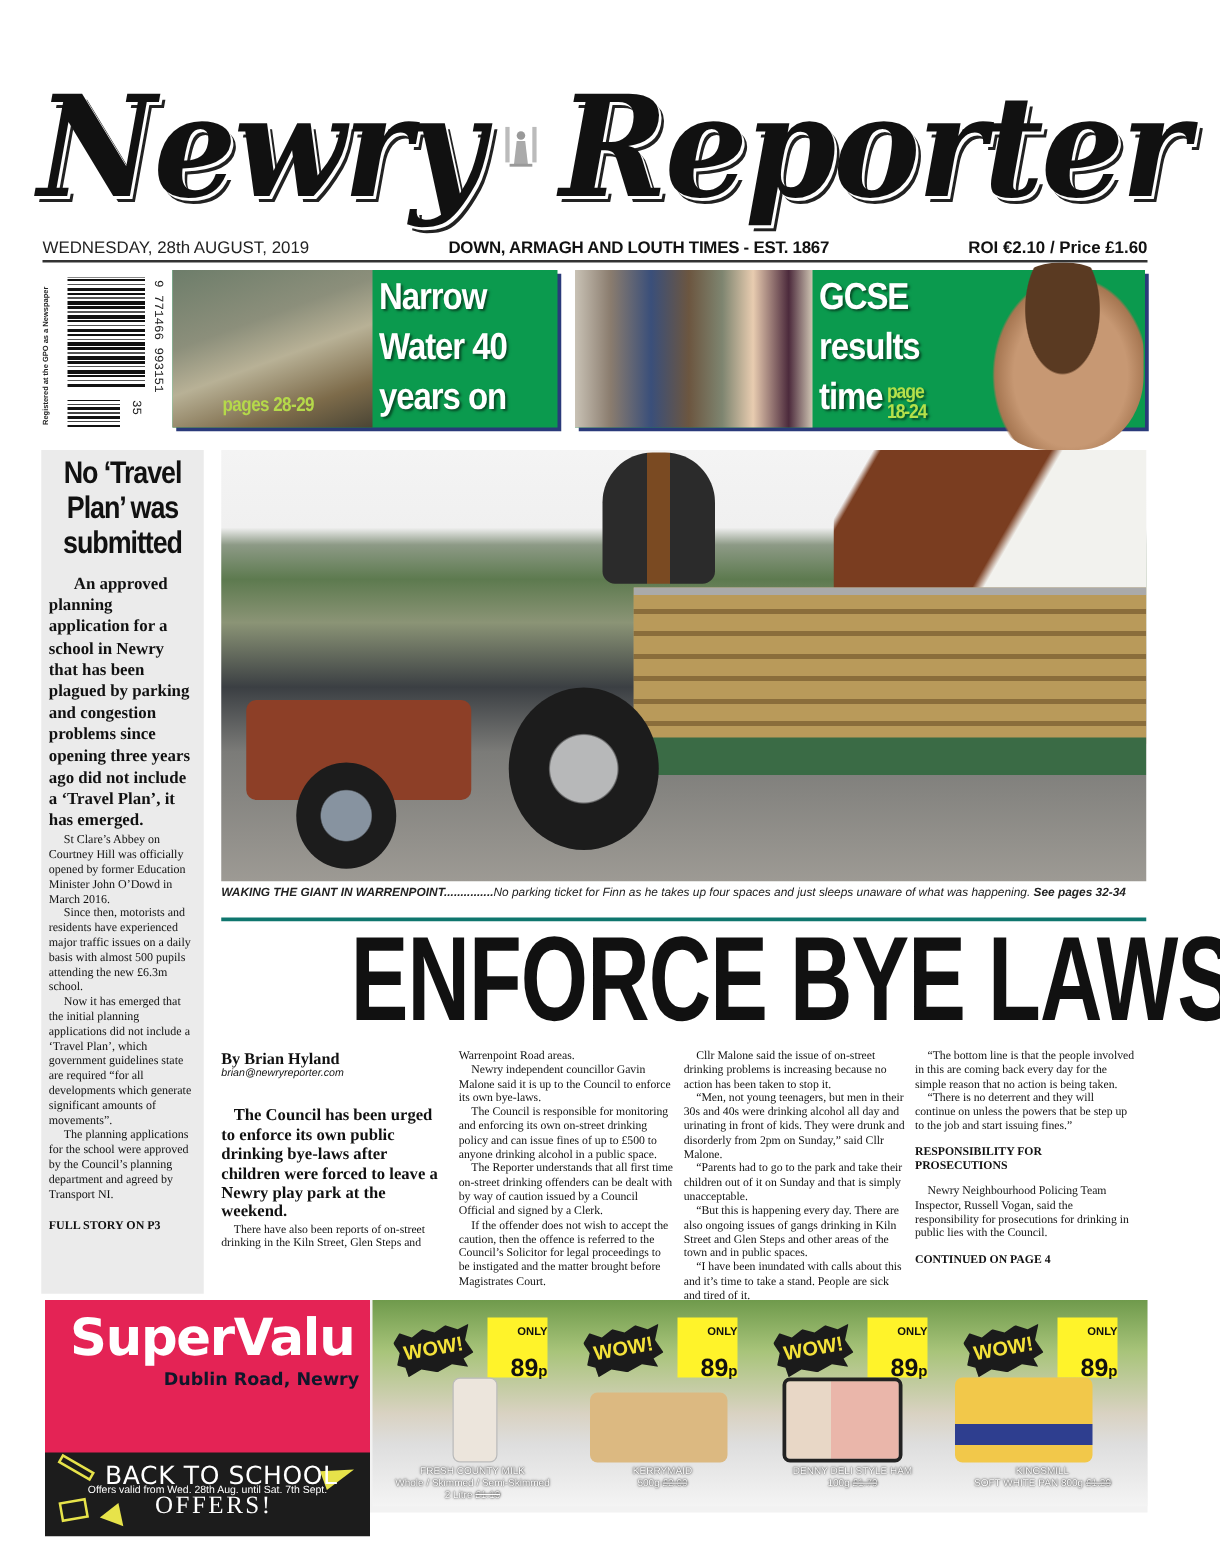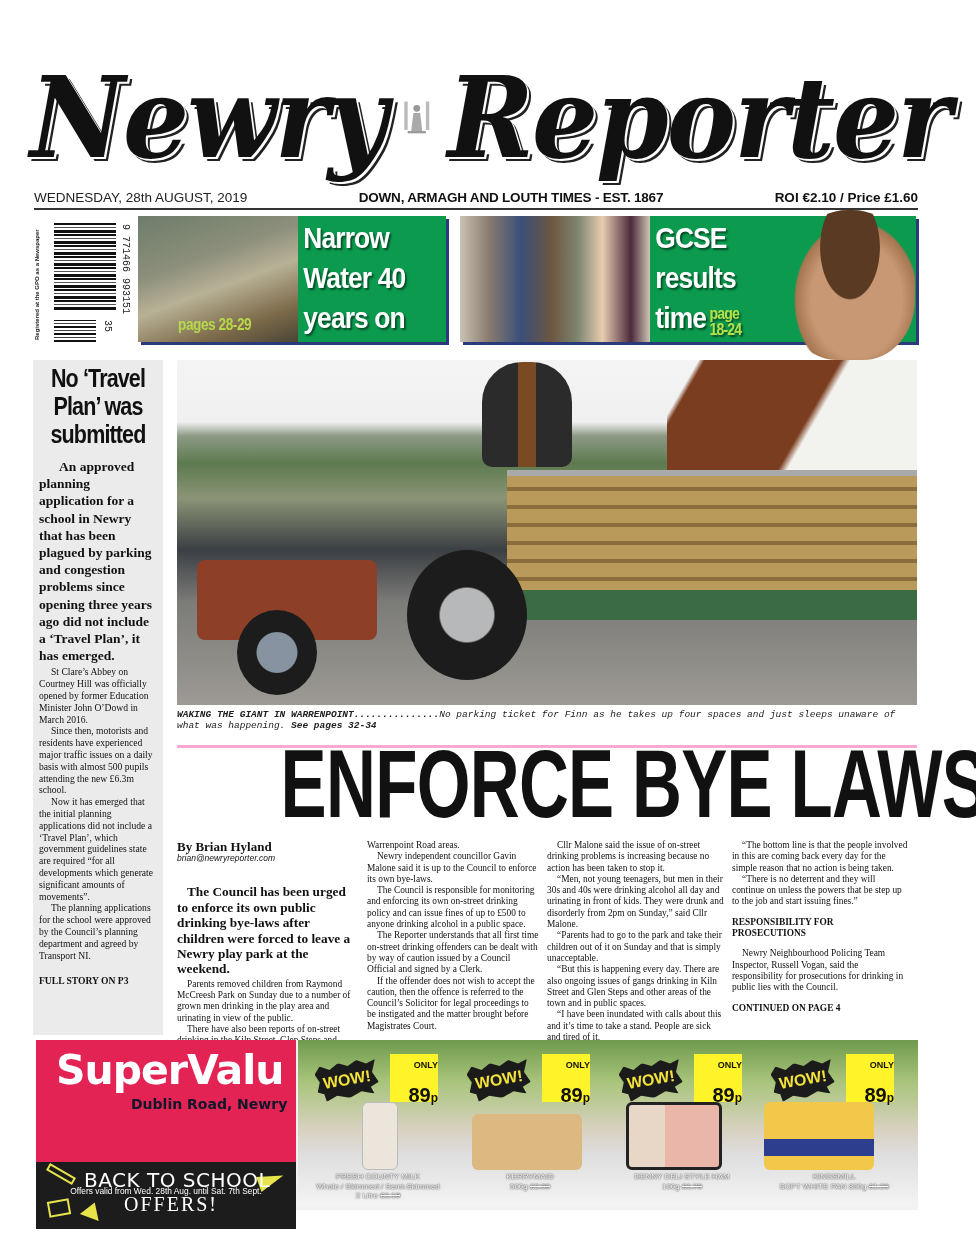--- a/index.html
+++ b/index.html
@@ -47,21 +47,21 @@
 
   
   .main-photo { position: absolute; left: 177px; top: 360px; width: 740px; height: 345px; overflow: hidden; background: linear-gradient(180deg, #f4f4f4 0%, #f0f0f0 18%, #8d9a86 22%, #5d7a4f 30%, #8b9476 40%, #3b3f43 55%, #7b7b78 70%, #9d9a94 100%); }
   .main-photo .hay { position: absolute; left: 330px; top: 110px; width: 410px; height: 125px; background: repeating-linear-gradient(0deg, #b99a5a 0 14px, #8a6d3b 14px 18px), #c4a56a; border-top: 6px solid #aaa; }
   .main-photo .trailer { position: absolute; left: 340px; top: 230px; width: 400px; height: 30px; background: #3a6b45; }
   .main-photo .tractor { position: absolute; left: 20px; top: 200px; width: 180px; height: 80px; background: #8d3f27; border-radius: 8px; }
   .main-photo .wheel-big { position: absolute; left: 230px; top: 190px; width: 120px; height: 130px; border-radius: 50%; background: radial-gradient(circle, #b7b8b9 0 30%, #1c1c1c 32% 100%); }
   .main-photo .wheel-sm { position: absolute; left: 60px; top: 250px; width: 80px; height: 85px; border-radius: 50%; background: radial-gradient(circle, #8793a0 0 34%, #1c1c1c 36% 100%); }
   .main-photo .giant-legs { position: absolute; left: 490px; top: 0; width: 250px; height: 115px; background: linear-gradient(120deg, transparent 0 10%, #7a3d20 12% 55%, #f2f2ee 58% 100%); }
   .main-photo .boots { position: absolute; left: 305px; top: 2px; width: 90px; height: 105px; border-radius: 40px 40px 10px 10px; background: linear-gradient(90deg, #2b2b2b 0 40%, #7a4a22 40% 60%, #2b2b2b 60% 100%); }
-  .caption { position: absolute; left: 177px; top: 709px; width: 740px; font-family: Liberation Mono, monospace; font-size: 9.5px; font-style: italic; color: #222; border-bottom: 3px solid #f9a8d4; padding-bottom: 14px; }
+  .caption { position: absolute; left: 177px; top: 709px; width: 740px; font-family: Liberation Sans, sans-serif; font-size: 9.5px; font-style: italic; color: #222; border-bottom: 3px solid #0f766e; padding-bottom: 14px; }
   .caption b { font-weight: bold; }
 
   
   .headline { position: absolute; left: 177px; top: 738px; width: 740px; height: 90px; font-family: "Liberation Sans", sans-serif; font-weight: bold; font-size: 96px; line-height: 92px; letter-spacing: -1px; text-align: center; transform: scaleX(0.72); transform-origin: center; white-space: nowrap; margin-left: 0; }
   .headline-wrap { position: absolute; left: 177px; top: 738px; width: 740px; height: 90px; overflow: visible; }
   .headline-wrap .headline { position: static; width: 100%; }
 
   
   .article { position: absolute; left: 177px; top: 840px; width: 740px; height: 195px; display: grid; grid-template-columns: 190px 180px 185px 185px; column-gap: 0px; font-size: 9.4px; line-height: 11.3px; }
   .col { padding-right: 8px; }
@@ -171,21 +171,20 @@
 
 <div class="headline-wrap">
   <div class="headline">ENFORCE BYE LAWS</div>
 </div>
 
 <div class="article">
   <div class="col">
     <div class="byline-name">By Brian Hyland</div>
     <div class="byline-email">brian@newryreporter.com</div>
     <p class="standfirst">The Council has been urged to enforce its own public drinking bye-laws after children were forced to leave a Newry play park at the weekend.</p>
-    <p class="p">Parents removed children from Raymond McCreesh Park on Sunday due to a number of grown men drinking in the play area and urinating in view of the public.</p>
     <p class="p">There have also been reports of on-street drinking in the Kiln Street, Glen Steps and</p>
   </div>
   <div class="col">
     <p>Warrenpoint Road areas.</p>
     <p class="p">Newry independent councillor Gavin Malone said it is up to the Council to enforce its own bye-laws.</p>
     <p class="p">The Council is responsible for monitoring and enforcing its own on-street drinking policy and can issue fines of up to £500 to anyone drinking alcohol in a public space.</p>
     <p class="p">The Reporter understands that all first time on-street drinking offenders can be dealt with by way of caution issued by a Council Official and signed by a Clerk.</p>
     <p class="p">If the offender does not wish to accept the caution, then the offence is referred to the Council’s Solicitor for legal proceedings to be instigated and the matter brought before Magistrates Court.</p>
   </div>
   <div class="col">

